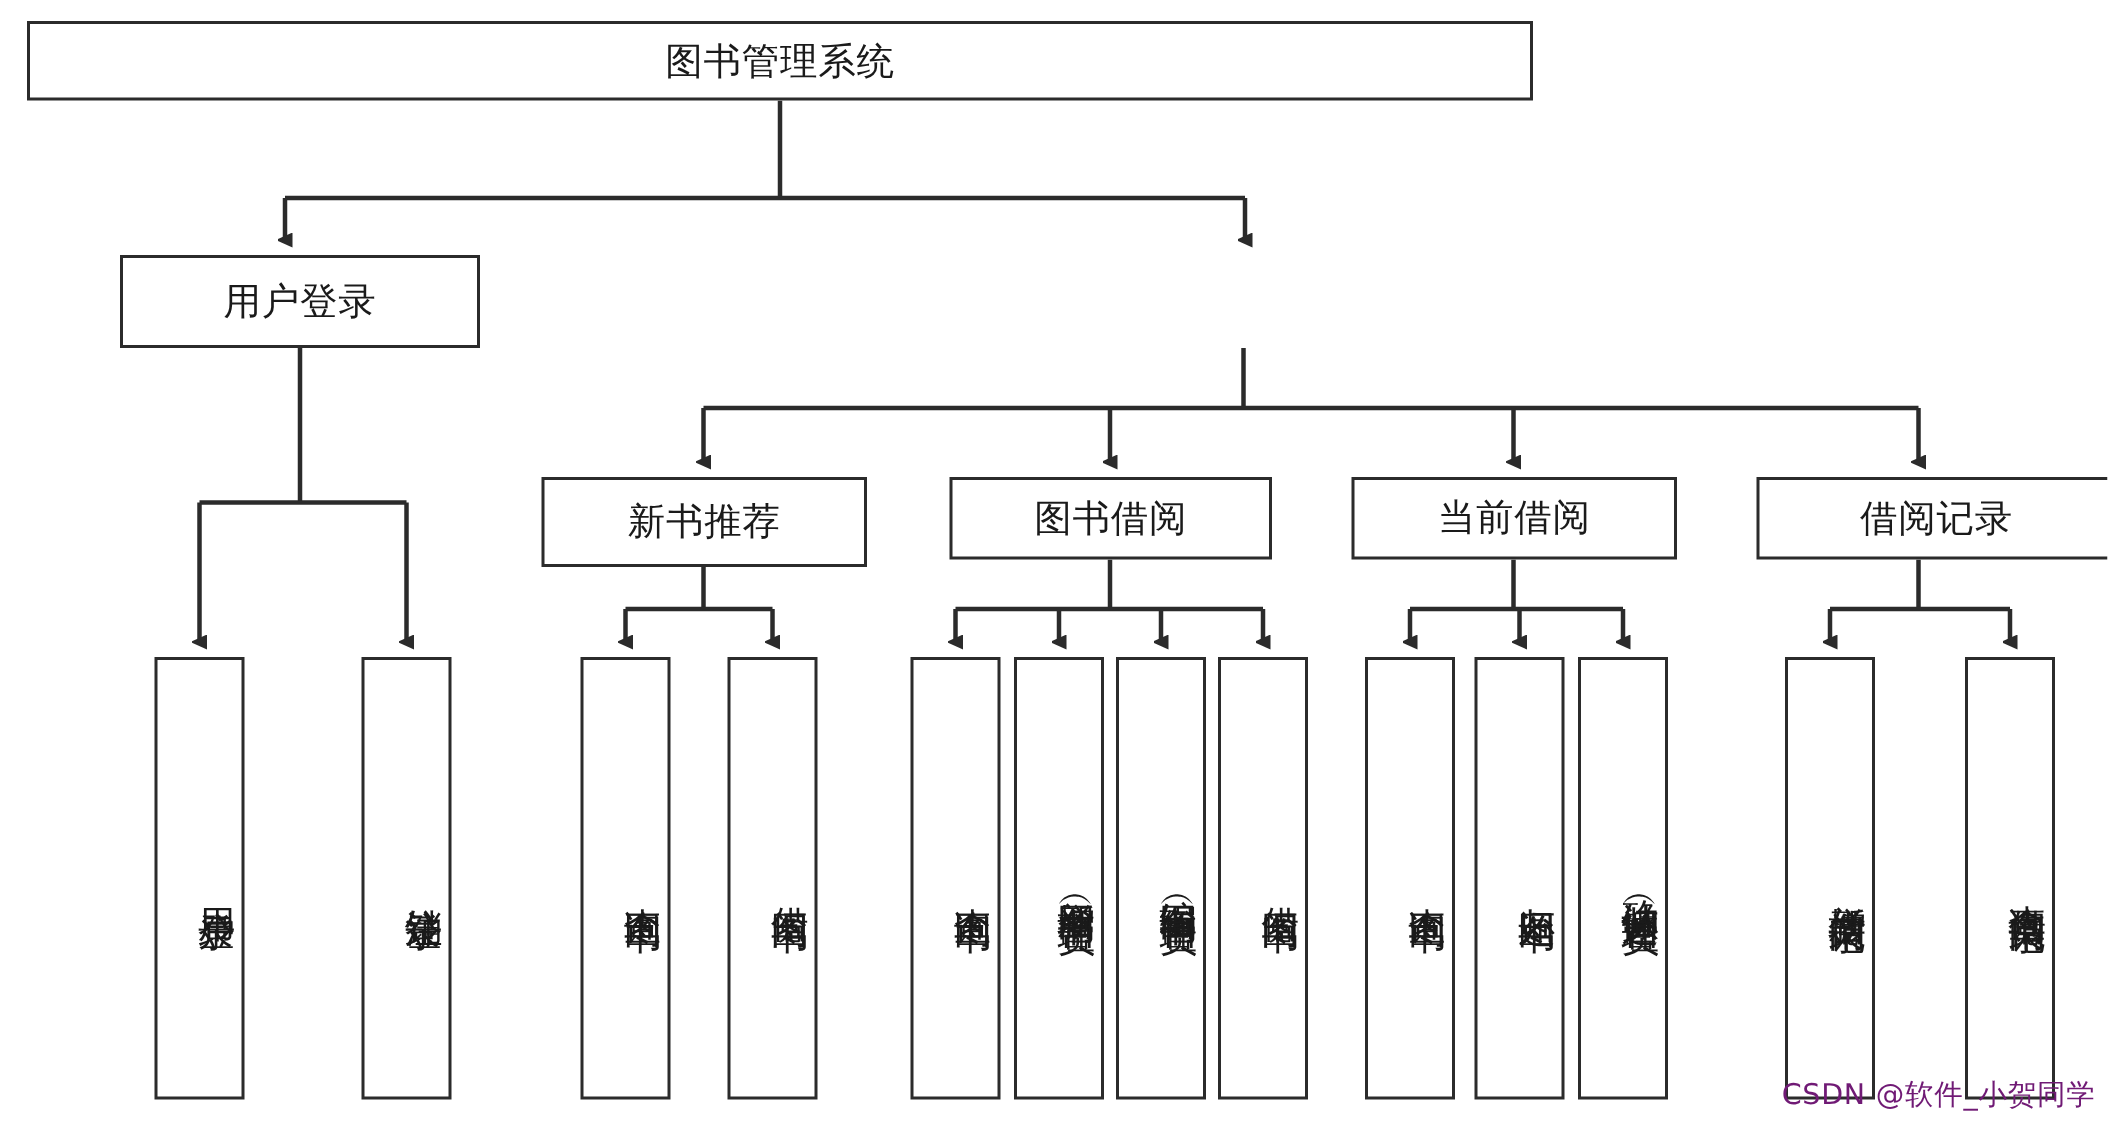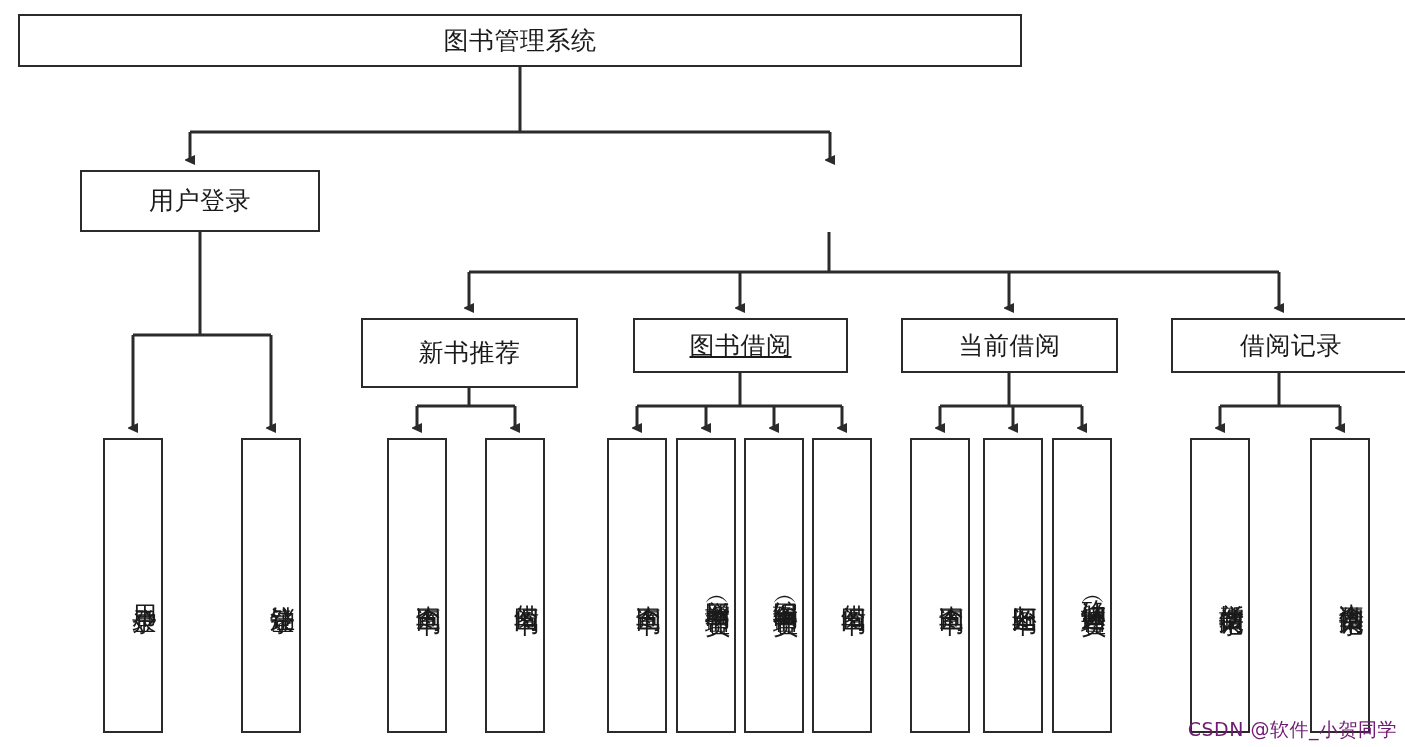--- a/index.html
+++ b/index.html
@@ -124,24 +124,24 @@
   </svg>
 
   <div class="node node-h" style="left: 18px; top: 14px; width: 1004px; height: 53px; border-color: rgb(43, 43, 43); background: rgb(255, 255, 255); color: rgb(26, 26, 26); text-align: center;">
     <span>图书管理系统</span>
   </div>
 
   <div class="node node-h" style="left: 80px; top: 170px; width: 240px; height: 62px; border-color: rgb(43, 43, 43); background: rgb(255, 255, 255); color: rgb(26, 26, 26);">
     <span>用户登录</span>
   </div>
 
-  <div class="node node-h" style="left: 361px; top: 318px; width: 217px; height: 70px; border-color: rgb(43, 43, 43); background: rgb(255, 255, 255); color: rgb(26, 26, 26);">
+  <div class="node node-h" style="left: 361px; top: 318px; width: 217px; height: 60px; border-color: rgb(43, 43, 43); background: rgb(255, 255, 255); color: rgb(26, 26, 26);">
     <span>新书推荐</span>
   </div>
-  <div class="node node-h" style="left: 633px; top: 318px; width: 215px; height: 55px; border-color: rgb(43, 43, 43); background: rgb(255, 255, 255); color: rgb(26, 26, 26); text-decoration: underline;">
+  <div class="node node-h" style="left: 633px; top: 318px; width: 215px; height: 55px; border-color: rgb(43, 43, 43); background: rgb(255, 255, 255); color: rgb(26, 26, 26);">
     <span>图书借阅</span>
   </div>
   <div class="node node-h" style="left: 901px; top: 318px; width: 217px; height: 55px; border-color: rgb(43, 43, 43); background: rgb(255, 255, 255); color: rgb(26, 26, 26); font-family: Liberation Serif, serif;">
     <span>当前借阅</span>
   </div>
   <div class="node node-h" style="left: 1171px; top: 318px; width: 240px; height: 55px; border-color: rgb(43, 43, 43); background: rgb(255, 255, 255); color: rgb(26, 26, 26);">
     <span>借阅记录</span>
   </div>
 
   <div class="node node-v" style="left: 103px; top: 438px; width: 60px; height: 295px; border-color: rgb(43, 43, 43); background: rgb(255, 255, 255); color: rgb(26, 26, 26);">

